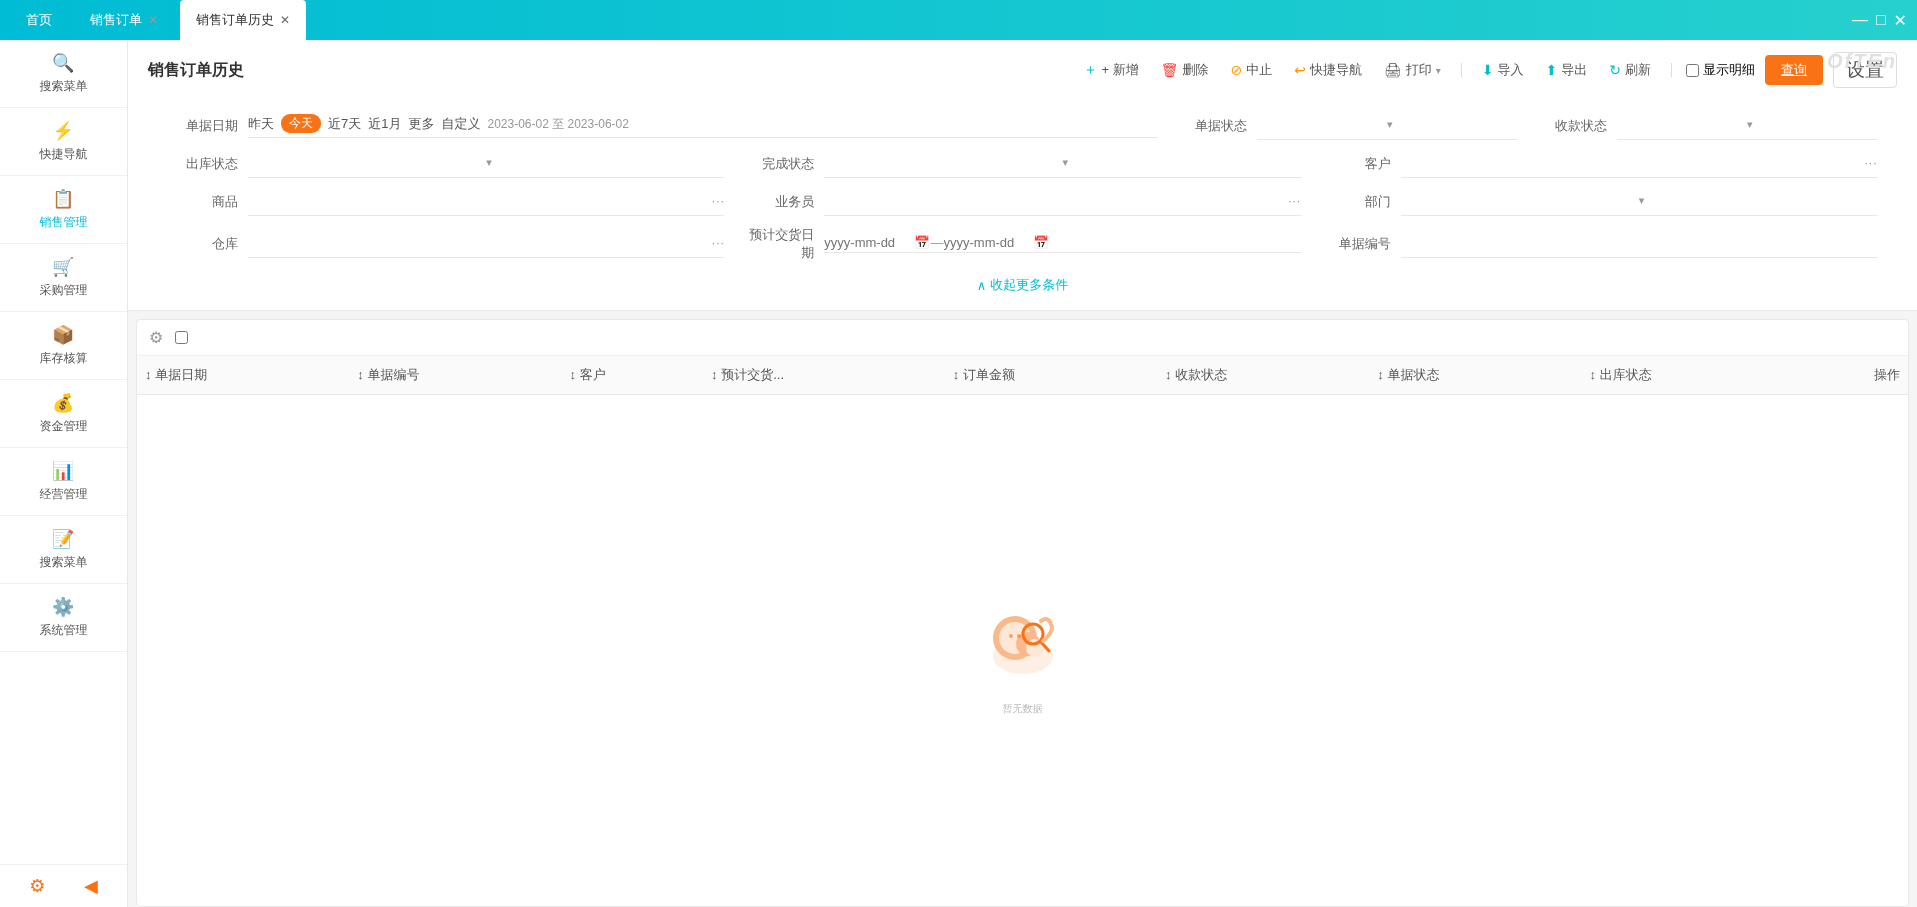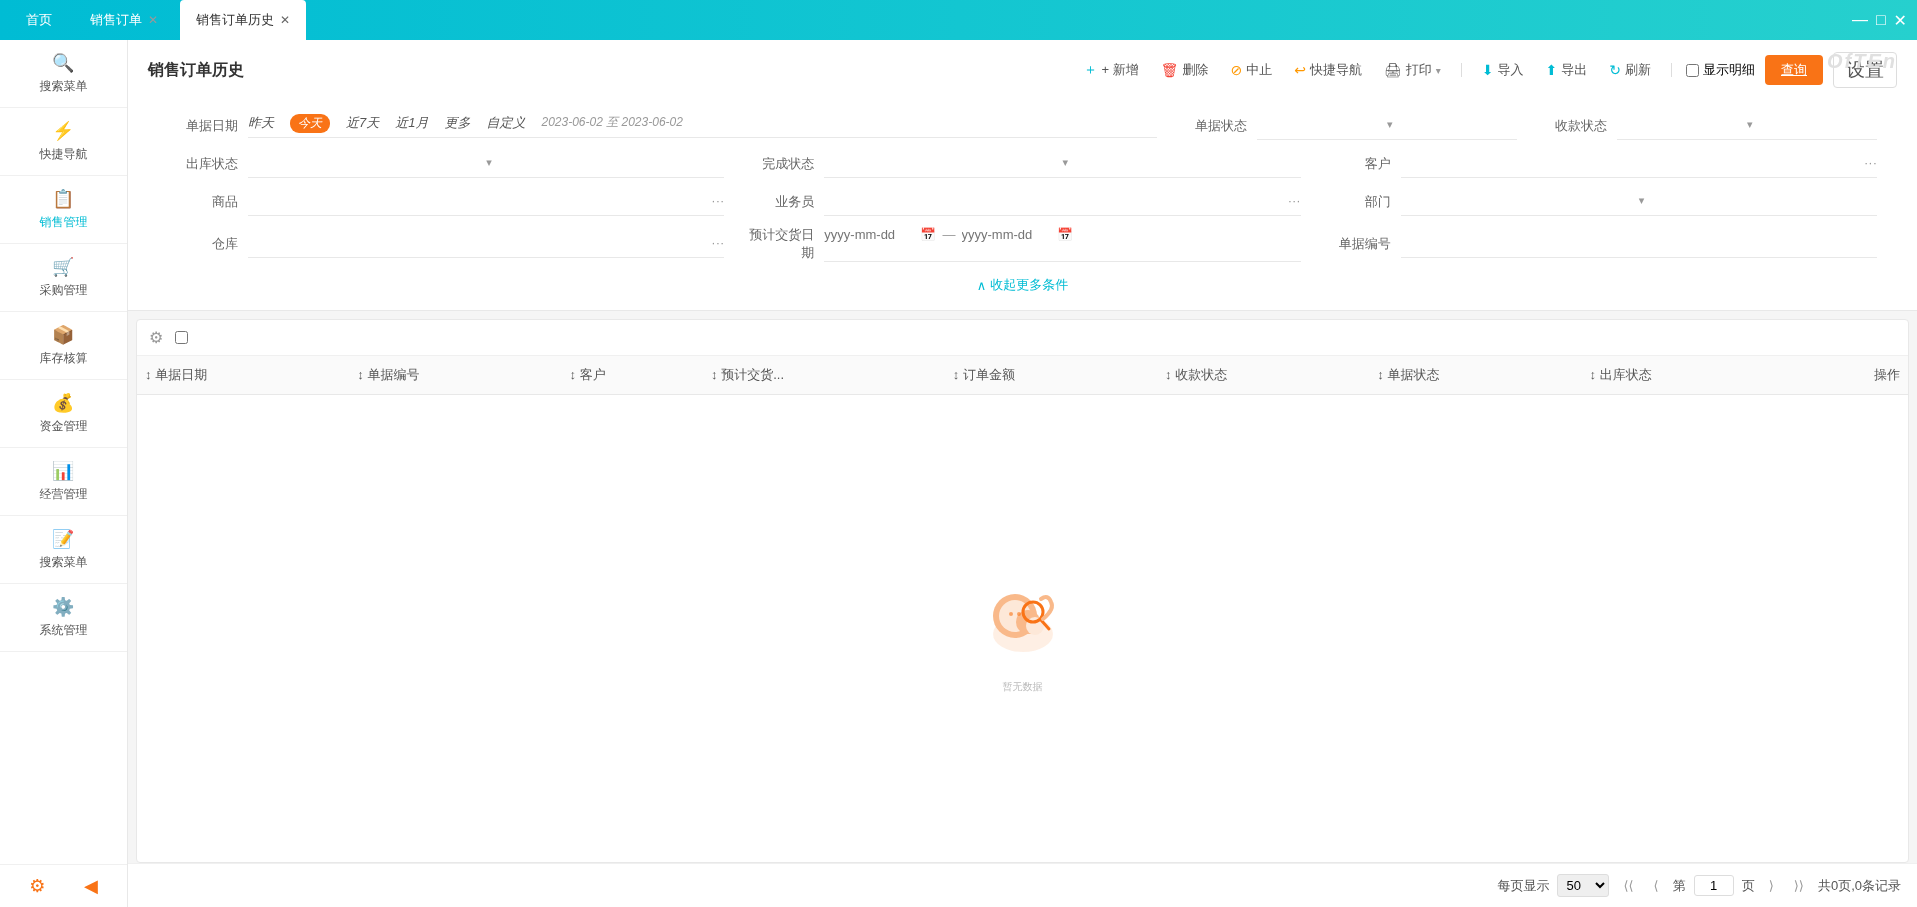--- a/index.html
+++ b/index.html
@@ -451,21 +451,21 @@
           </label>
           <button class="query-btn">查询</button>
           <button class="setting-btn">设置</button>
         </div>
       </div>
 
       <div class="filter-area">
 
         <div class="filter-row">
           <span class="filter-label">单据日期</span>
-          <div style="display:flex;align-items:flex-start;gap:16px;flex:1;border-bottom:1px solid #e8e8e8;padding-bottom:4px;font-style:italic;">
+          <div style="display:flex;align-items:flex-end;gap:7px;flex:1;border-bottom:1px solid #e8e8e8;padding-bottom:4px;">
             <span class="date-link">昨天</span>
             <span class="date-badge">今天</span>
             <span class="date-link">近7天</span>
             <span class="date-link">近1月</span>
             <span class="date-link">更多</span>
             <span class="date-link">自定义</span>
             <span class="date-range">2023-06-02 至 2023-06-02</span>
           </div>
 
           <span class="filter-label" style="margin-left:20px;">单据状态</span>
@@ -522,21 +522,21 @@
         </div>
 
         <div class="filter-row">
           <span class="filter-label">仓库</span>
           <div class="filter-field" style="flex:1;">
             <input type="text" style="">
             <span class="field-icon">···</span>
           </div>
 
           <span class="filter-label" style="margin-left:20px;">预计交货日期</span>
-          <div style="display:flex;align-items:flex-end;gap:6px;flex:1;border-bottom:1px solid #e8e8e8;padding-bottom:19px;">
+          <div style="display:flex;align-items:flex-end;flex:1;border-bottom:1px solid #e8e8e8;padding-bottom:2px;">
             <input type="text" style="border: none; outline: none; font-size: 13px; color: rgb(187, 187, 187); background: transparent; width: 90px;" placeholder="yyyy-mm-dd">
             <span style="color:#00bcd4;cursor:pointer;">📅</span>
             <span style="color:#999;">—</span>
             <input type="text" style="border: none; outline: none; font-size: 13px; color: rgb(187, 187, 187); background: transparent; width: 90px;" placeholder="yyyy-mm-dd">
             <span style="color:#00bcd4;cursor:pointer;">📅</span>
           </div>
 
           <span class="filter-label" style="margin-left:20px;">单据编号</span>
           <div class="filter-field" style="flex:1;">
             <input type="text" style="">
@@ -603,33 +603,16 @@
 
           <circle cx="38" cy="50" r="2" fill="#f97316" opacity="0.6"></circle>
           <circle cx="46" cy="50" r="2" fill="#f97316" opacity="0.6"></circle>
 
           <path d="M70 55 Q82 45 78 38 Q75 30 68 35" fill="none" stroke="#f9b98a" stroke-width="4" stroke-linecap="round"></path>
         </svg>
         <span class="empty-text">暂无数据</span>
       </div>
     </div>
 
-    <div class="pagination">
-      <span>每页显示</span>
-      <select>
-        <option value="50">50</option>
-        <option value="10">10</option>
-        <option value="20">20</option>
-        <option value="100">100</option>
-      </select>
-      <span class="pagination-btn">⟨⟨</span>
-      <span class="pagination-btn">⟨</span>
-      <span>第</span>
-      <input type="text" class="page-input" value="1" style="">
-      <span>页</span>
-      <span class="pagination-btn">⟩</span>
-      <span class="pagination-btn">⟩⟩</span>
-      <span>共0页,0条记录</span>
-    </div>
   </div>
 </div>
 
 <div class="brand-watermark">OfTEn</div>
 
 </body></html>

